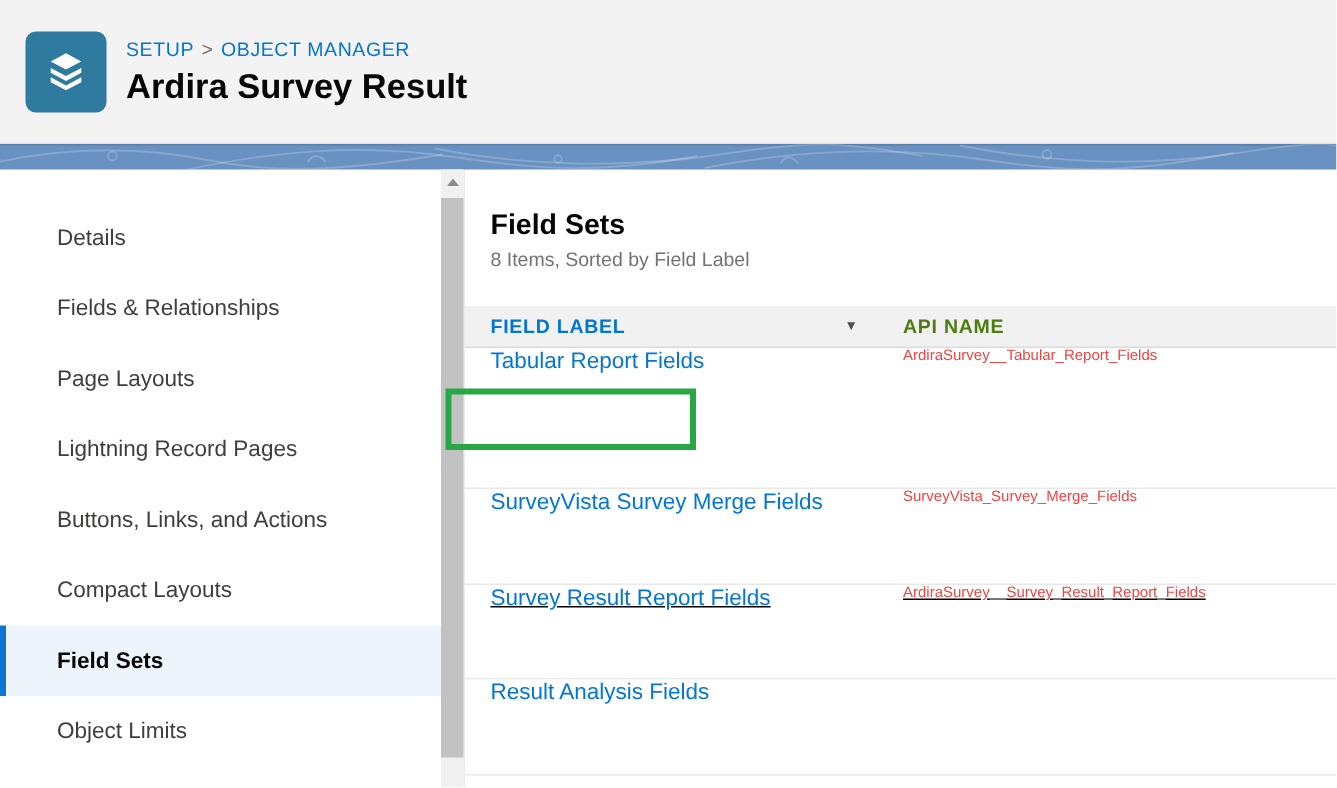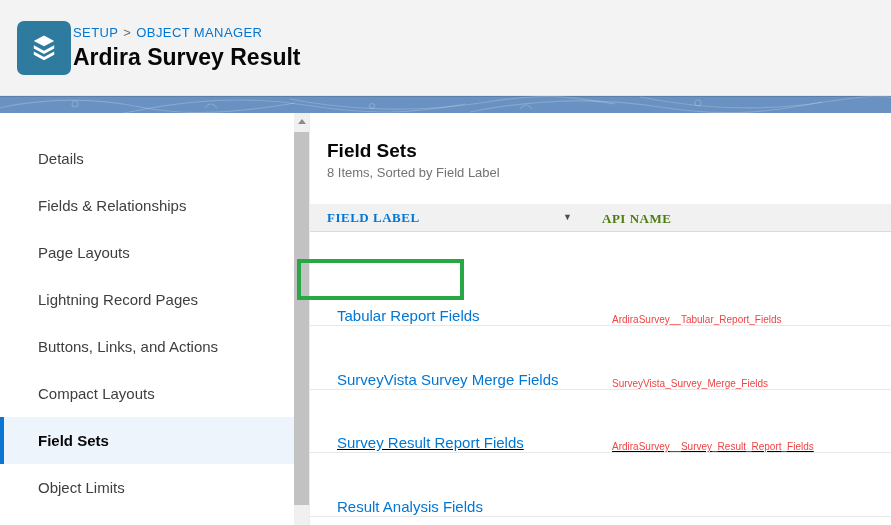--- a/index.html
+++ b/index.html
@@ -12,21 +12,21 @@
   
   .hdr{
     height:96px;background:#f4f3f3;display:flex;align-items:center;
     box-sizing:border-box;padding-left:17px;border-bottom:1px solid #e6e5e5;
   }
   .obj-icon{
     width:54px;height:54px;border-radius:7px;background:#2e7b9f;
     display:flex;align-items:center;justify-content:center;flex:0 0 auto;
   }
   .obj-icon svg{width:34px;height:34px;display:block;}
-  .hdr-text{margin-left:2px;}
+  .hdr-text{margin-left:13px;}
   .crumbs{font-size:13px;letter-spacing:.4px;line-height:15px;}
   .crumbs a{color:#0176d3;text-decoration:none;cursor:pointer;}
   .crumbs .sep{color:#706e6b;margin:0 5px;}
   .pg-title{margin:3px 0 0;font-size:23px;line-height:28px;font-weight:700;color:#080707;}
   
   .band{
     height:17px;background:#6991c1;position:relative;overflow:hidden;
     box-shadow:inset 0 1px 0 rgba(0,0,0,0.12);
   }
   .band svg{position:absolute;left:0;top:0;display:block;}
@@ -50,31 +50,31 @@
     border-bottom:5px solid #8b8b8b;
   }
   .sb-thumb{position:absolute;left:0;top:19px;width:15px;height:373px;background:#c2c2c2;}
   
   .main{flex:1;border-left:1px solid #ececec;background:#fff;min-width:0;}
   .panel-h{margin:27px 0 0 17px;font-size:19px;line-height:22px;font-weight:700;color:#080707;}
   .panel-sub{margin:3px 0 0 17px;font-size:13px;line-height:16px;color:#737373;}
   
   .thead{
     margin-top:23px;height:28px;background:#f2f1f1;border-bottom:1px solid #dcdcdc;
-    display:flex;align-items:center;box-sizing:border-box;padding-left:17px;font-family:Liberation Serif, serif;
+    display:flex;align-items:center;box-sizing:border-box;padding-left:17px;
   }
   .c1{width:275px;flex:0 0 auto;box-sizing:border-box;}
   .thead .c1{display:flex;align-items:center;justify-content:space-between;padding-right:30px;}
   .c2{flex:1;min-width:0;white-space:nowrap;overflow:hidden;}
   .col-lbl{font-size:13px;font-weight:700;letter-spacing:.5px;cursor:pointer;}
   .col-lbl.fl{color:#0176d3;}
   .col-lbl.an{color:#4d7c0f;}
   .sort{font-size:9px;color:#514f4d;cursor:pointer;line-height:1;}
   .trow{
-    display:flex;align-items:flex-end;box-sizing:border-box;padding-left:27px;
+    display:flex;align-items:flex-start;box-sizing:border-box;padding-left:17px;
     border-bottom:1px solid #e8e8e8;height:64px;background:#fff;
   }
   .trow.tall{height:94px;}
   .trow.r3{height:63px;text-decoration:underline;}
   .cell-link{color:#0176d3;font-size:15px;text-decoration:none;cursor:pointer;}
   .cell-api{font-size:10px;color:#ef4444;}
   
   .annot{
     position:absolute;left:297px;top:259px;width:167px;height:41px;
     border:4px solid #28a745;box-sizing:border-box;pointer-events:none;

